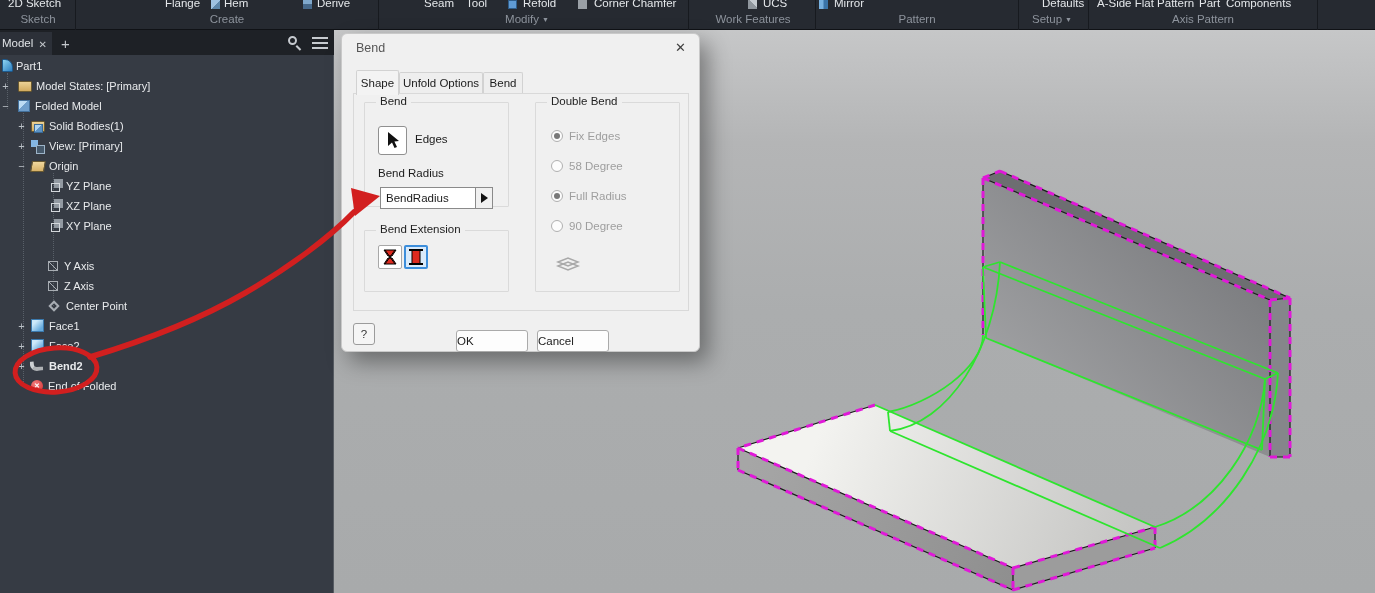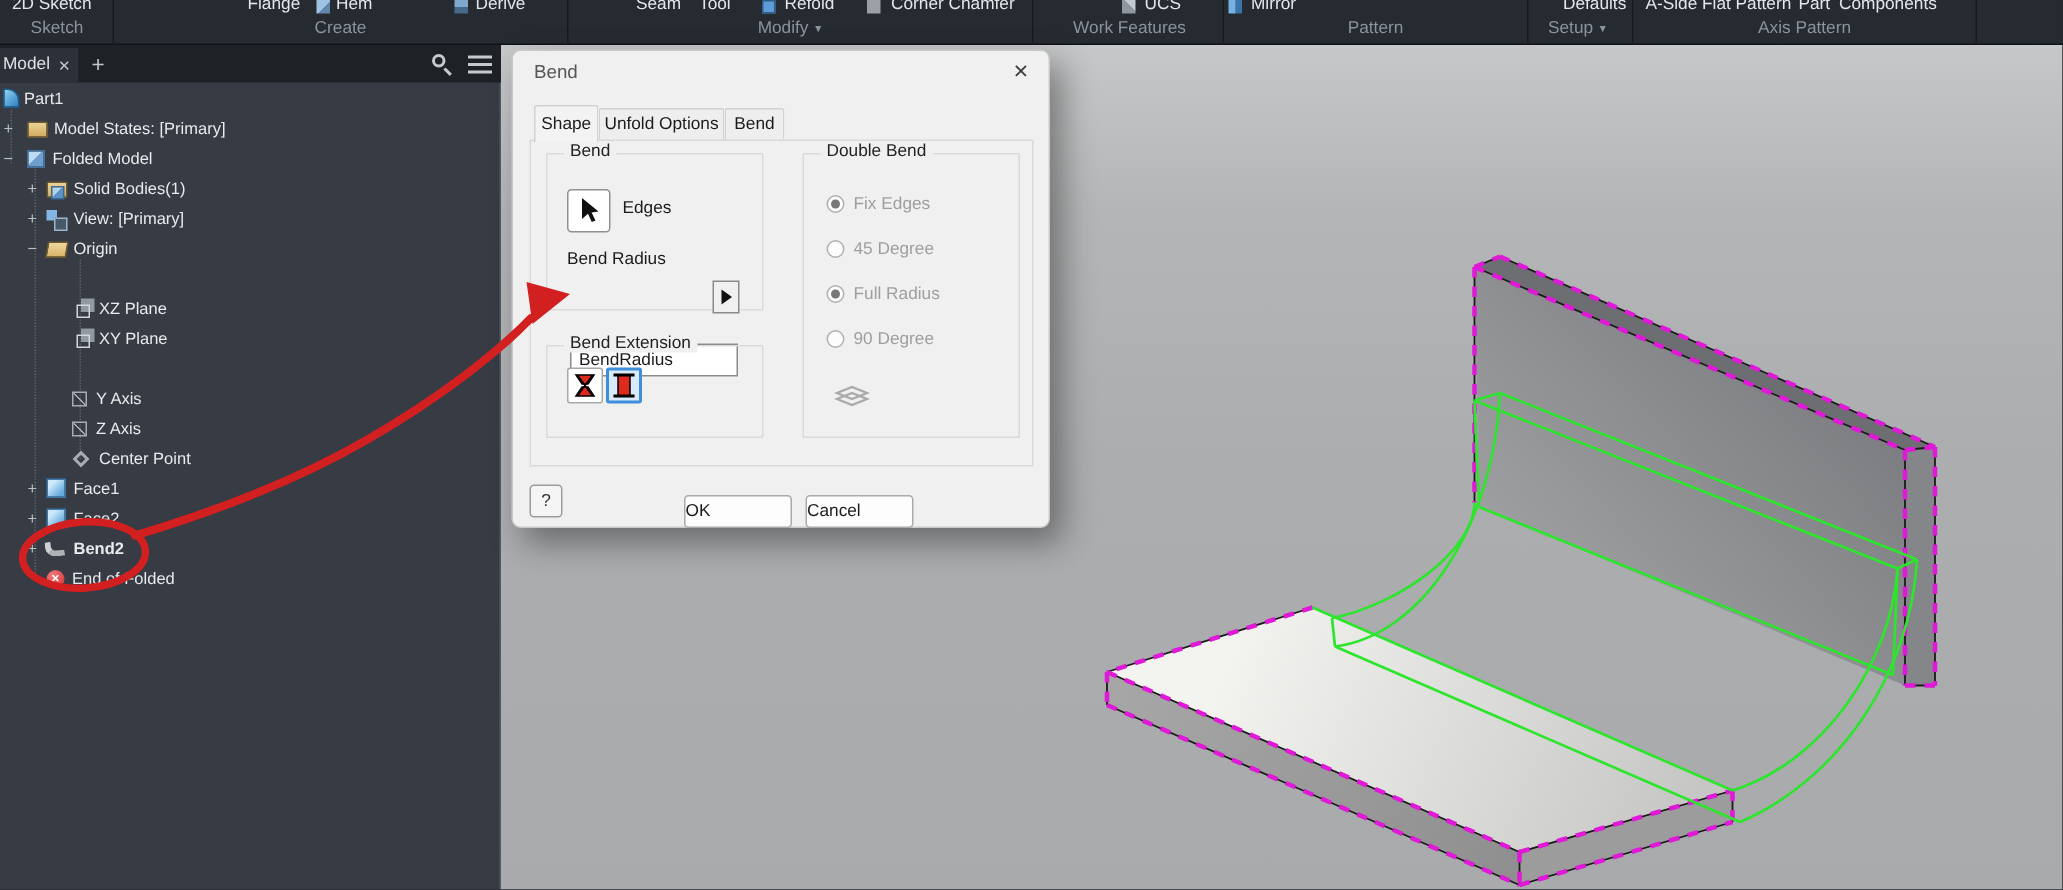--- a/index.html
+++ b/index.html
@@ -60,21 +60,21 @@
 .dtitle{position:absolute;left:14px;top:7px;font-size:12.5px;color:#565656;}
 .dclose{position:absolute;right:13px;top:6px;font-size:13px;color:#3e3e3e;}
 .tab{position:absolute;top:38px;height:22px;background:#eeeeee;border:1px solid #d2d2d2;border-bottom:none;text-align:center;line-height:21px;border-radius:2px 2px 0 0;white-space:nowrap;}
 .tab.active{top:36px;height:25px;background:#f3f3f3;z-index:2;line-height:25px;}
 .tabpage{position:absolute;left:11px;top:59px;width:336px;height:218px;border:1px solid #d9d9d9;background:#f0f0f0;}
 .grp{position:absolute;border:1px solid #dadada;border-radius:1px;}
 .grp .gl{position:absolute;left:11px;top:-8px;background:#f0f0f0;padding:0 4px;color:#222;}
 .edgesbtn{position:absolute;left:13px;top:23px;width:29px;height:29px;background:#fff;border:1px solid #909090;border-radius:3px;}
 .edgeslbl{position:absolute;left:50px;top:30px;}
 .brlbl{position:absolute;left:13px;top:64px;}
-.brinput{position:absolute;left:15px;top:84px;width:112px;height:22px;background:#fff;border:1px solid #8a8a8a;line-height:20px;padding-left:5px;margin-top:42px;}
+.brinput{position:absolute;left:15px;top:84px;width:96px;height:22px;background:#fff;border:1px solid #8a8a8a;line-height:20px;padding-left:5px;}
 .brarrow{position:absolute;left:110px;top:84px;width:18px;height:22px;background:#f0f0f0;border:1px solid #8a8a8a;}
 .brarrow::after{content:'';position:absolute;left:5px;top:5px;border-left:7px solid #111;border-top:5px solid transparent;border-bottom:5px solid transparent;}
 .extbtn{position:absolute;top:14px;width:24px;height:24px;background:#fff;border:1px solid #a8a8a8;border-radius:2px;}
 .extbtn.sel{background:#d9eafa;border:2px solid #3d8edb;}
 .radio{position:absolute;left:15px;width:12px;height:12px;border:1px solid #b0b0b0;border-radius:50%;background:#fcfcfc;}
 .radio.on::after{content:'';position:absolute;left:2px;top:2px;width:6px;height:6px;border-radius:50%;background:#787878;}
 .rlbl{position:absolute;left:33px;color:#9e9e9e;}
 .helpbtn{position:absolute;left:11px;top:289px;width:22px;height:22px;border:1px solid #9b9b9b;border-radius:3px;background:#f5f5f5;color:#333;text-align:center;line-height:20px;font-size:11.5px;}
 .okbtn,.cancelbtn{position:absolute;top:296px;width:72px;height:22px;background:#fdfdfd;border:1px solid #aaaaaa;border-radius:3px;text-align:left;line-height:20px;}
 .okbtn{left:114px;}
@@ -220,20 +220,24 @@
       <div class="trow" style="top:81px">
           <span class="exp" style="left:17px">+</span>
           <span class="ti i-view" style="left:31px"></span>
           <span class="tlabel" style="left:49px">View: [Primary]</span>
         </div>
       <div class="trow" style="top:101px">
           <span class="exp" style="left:17px">−</span>
           <span class="ti i-folderopen" style="left:31px"></span>
           <span class="tlabel" style="left:49px">Origin</span>
         </div>
+      <div class="trow" style="top:121px">
+          <span class="ti i-plane" style="left:51px"></span>
+          <span class="tlabel" style="left:66px">YZ Plane</span>
+        </div>
       <div class="trow" style="top:141px">
           <span class="ti i-plane" style="left:51px"></span>
           <span class="tlabel" style="left:66px">XZ Plane</span>
         </div>
       <div class="trow" style="top:161px">
           <span class="ti i-plane" style="left:51px"></span>
           <span class="tlabel" style="left:66px">XY Plane</span>
         </div>
       <div class="trow" style="top:201px">
           <span class="ti i-axis" style="left:48px"></span>
@@ -304,21 +308,21 @@
             <line x1="3" y1="3" x2="17" y2="3" stroke="#000" stroke-width="2"></line>
             <line x1="3" y1="17" x2="17" y2="17" stroke="#000" stroke-width="2"></line>
           </svg>
         </div>
       </div>
       <div class="grp" style="left:181px;top:8px;width:145px;height:190px">
         <span class="gl">Double Bend</span>
         <div class="radio on" style="top:27px"></div>
           <span class="rlbl" style="top:27px">Fix Edges</span>
         <div class="radio" style="top:57px"></div>
-          <span class="rlbl" style="top:57px">45 Degree</span>
+          <span class="rlbl" style="top:57px">58 Degree</span>
         <div class="radio on" style="top:87px"></div>
           <span class="rlbl" style="top:87px">Full Radius</span>
         <div class="radio" style="top:117px"></div>
           <span class="rlbl" style="top:117px">90 Degree</span>
         <svg style="position:absolute;left:18px;top:145px" width="30" height="26">
           <path d="M4,14 L14,10 L24,14 L14,18 Z" fill="none" stroke="#a9a9a9" stroke-width="1.5"></path>
           <path d="M4,18 L14,14 L24,18 L14,22 Z" fill="none" stroke="#a9a9a9" stroke-width="1.5"></path>
         </svg>
       </div>
     </div>

